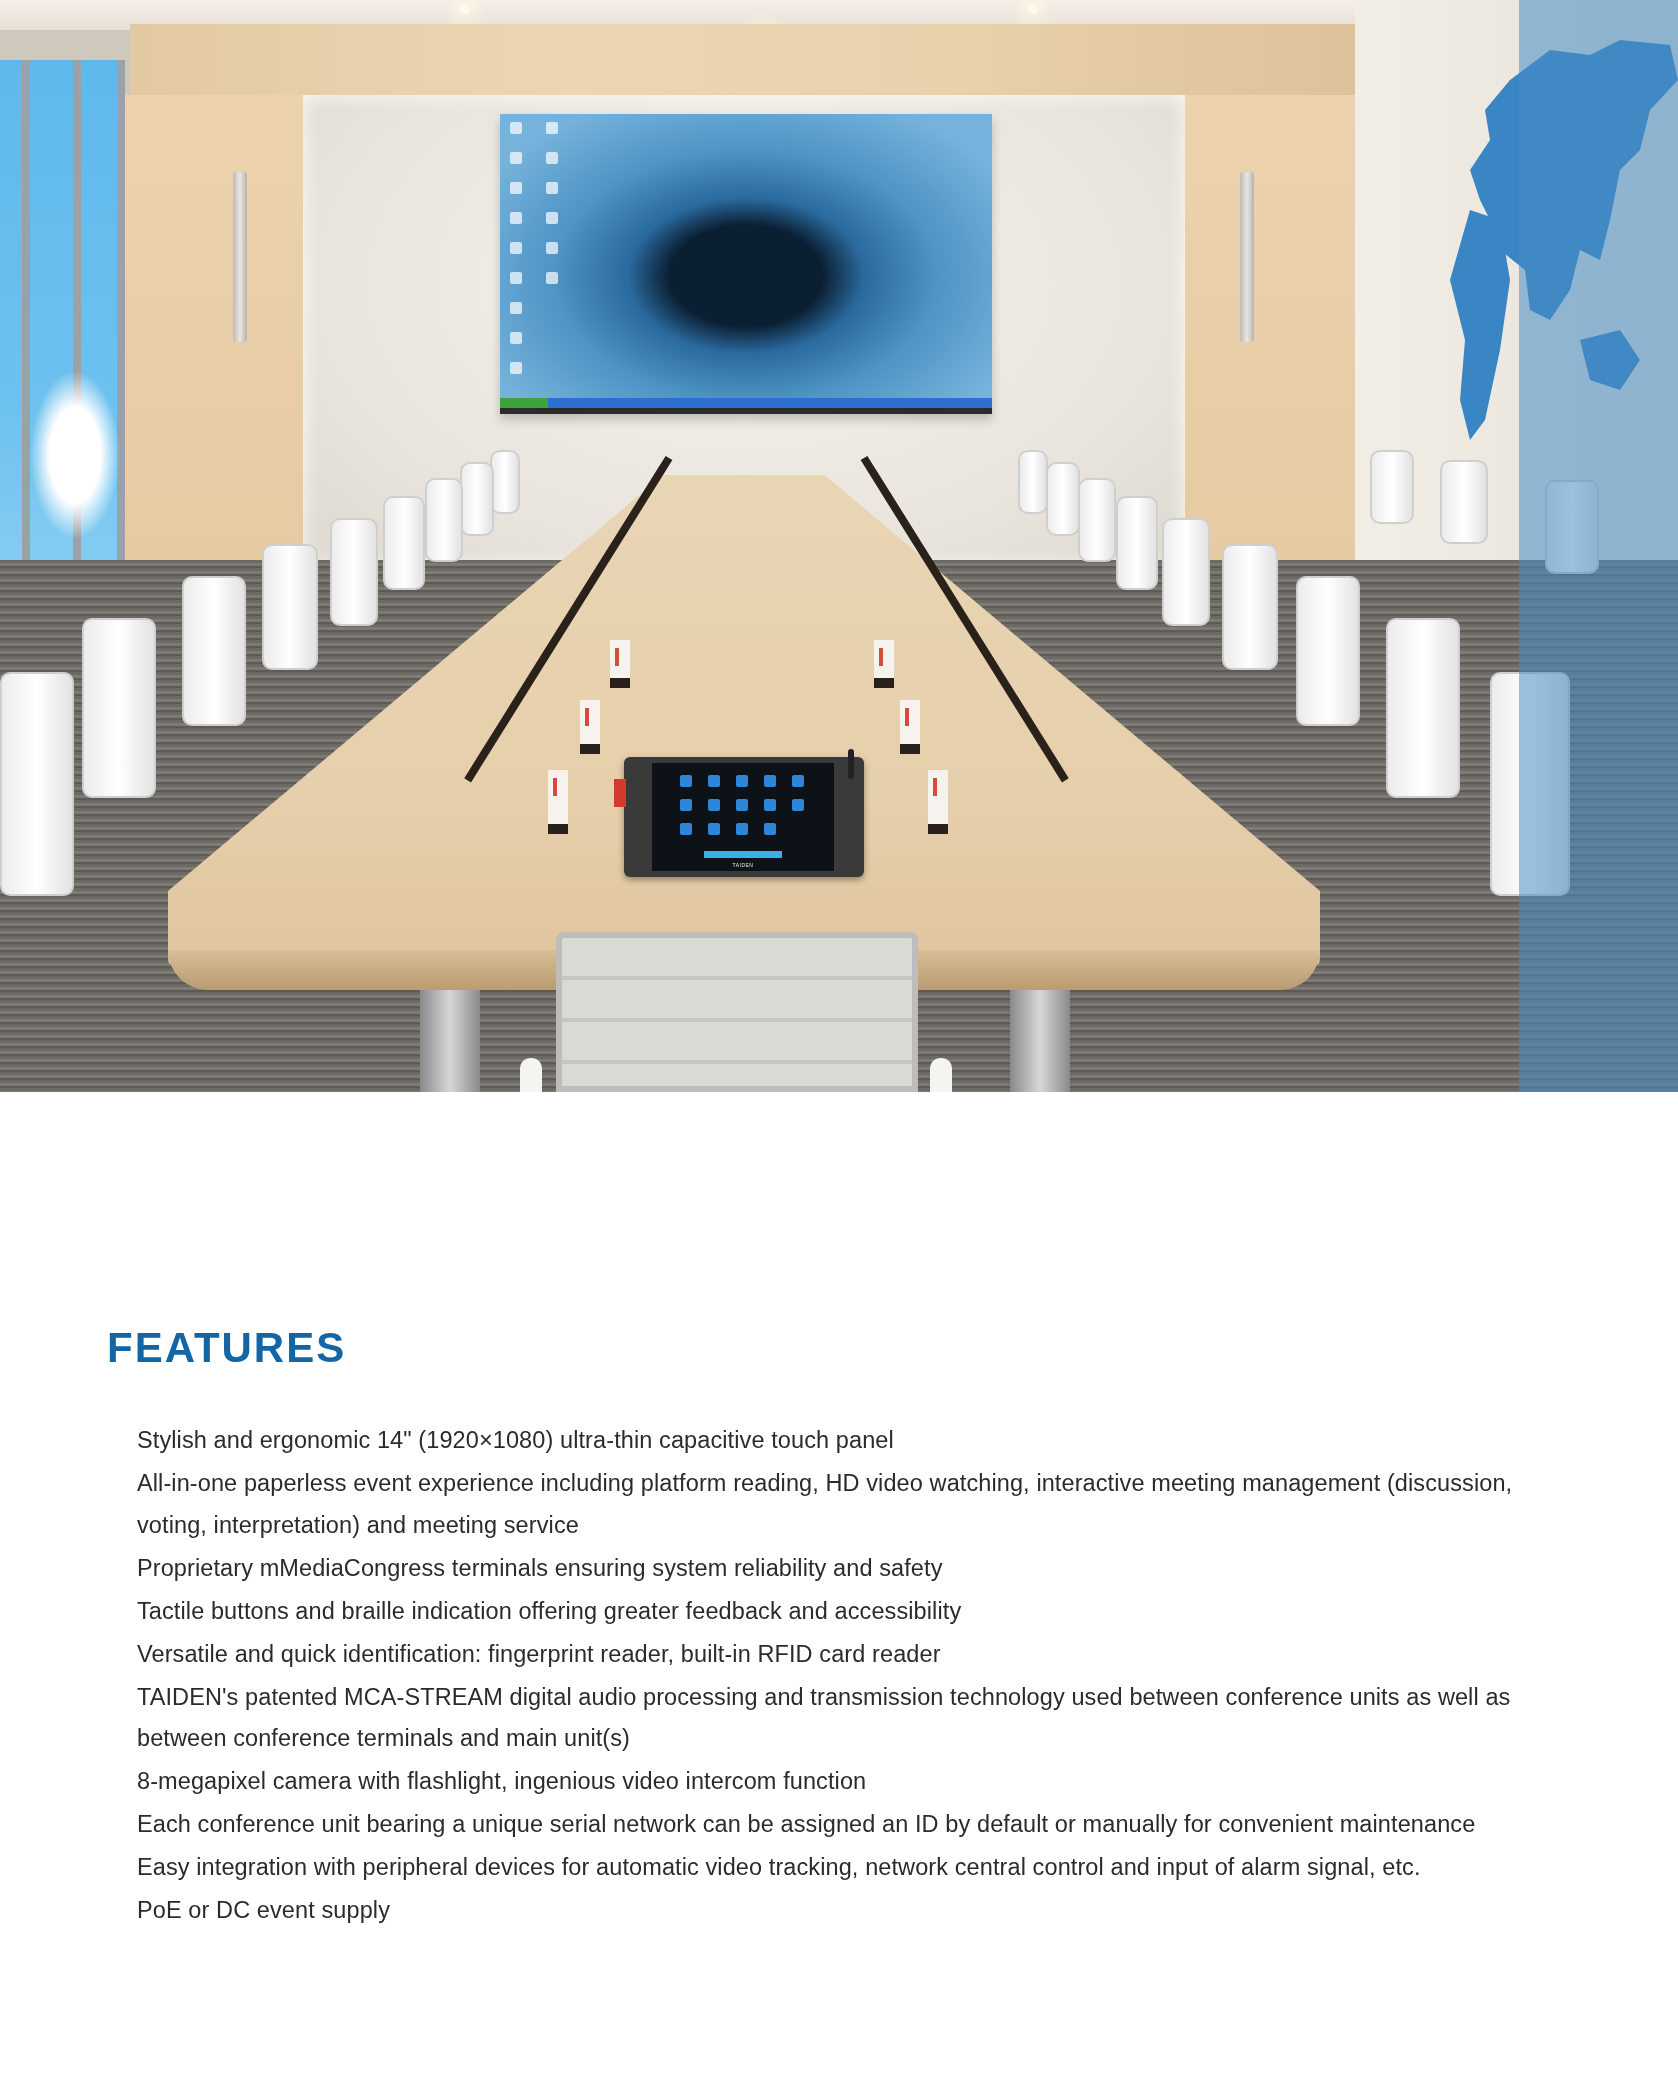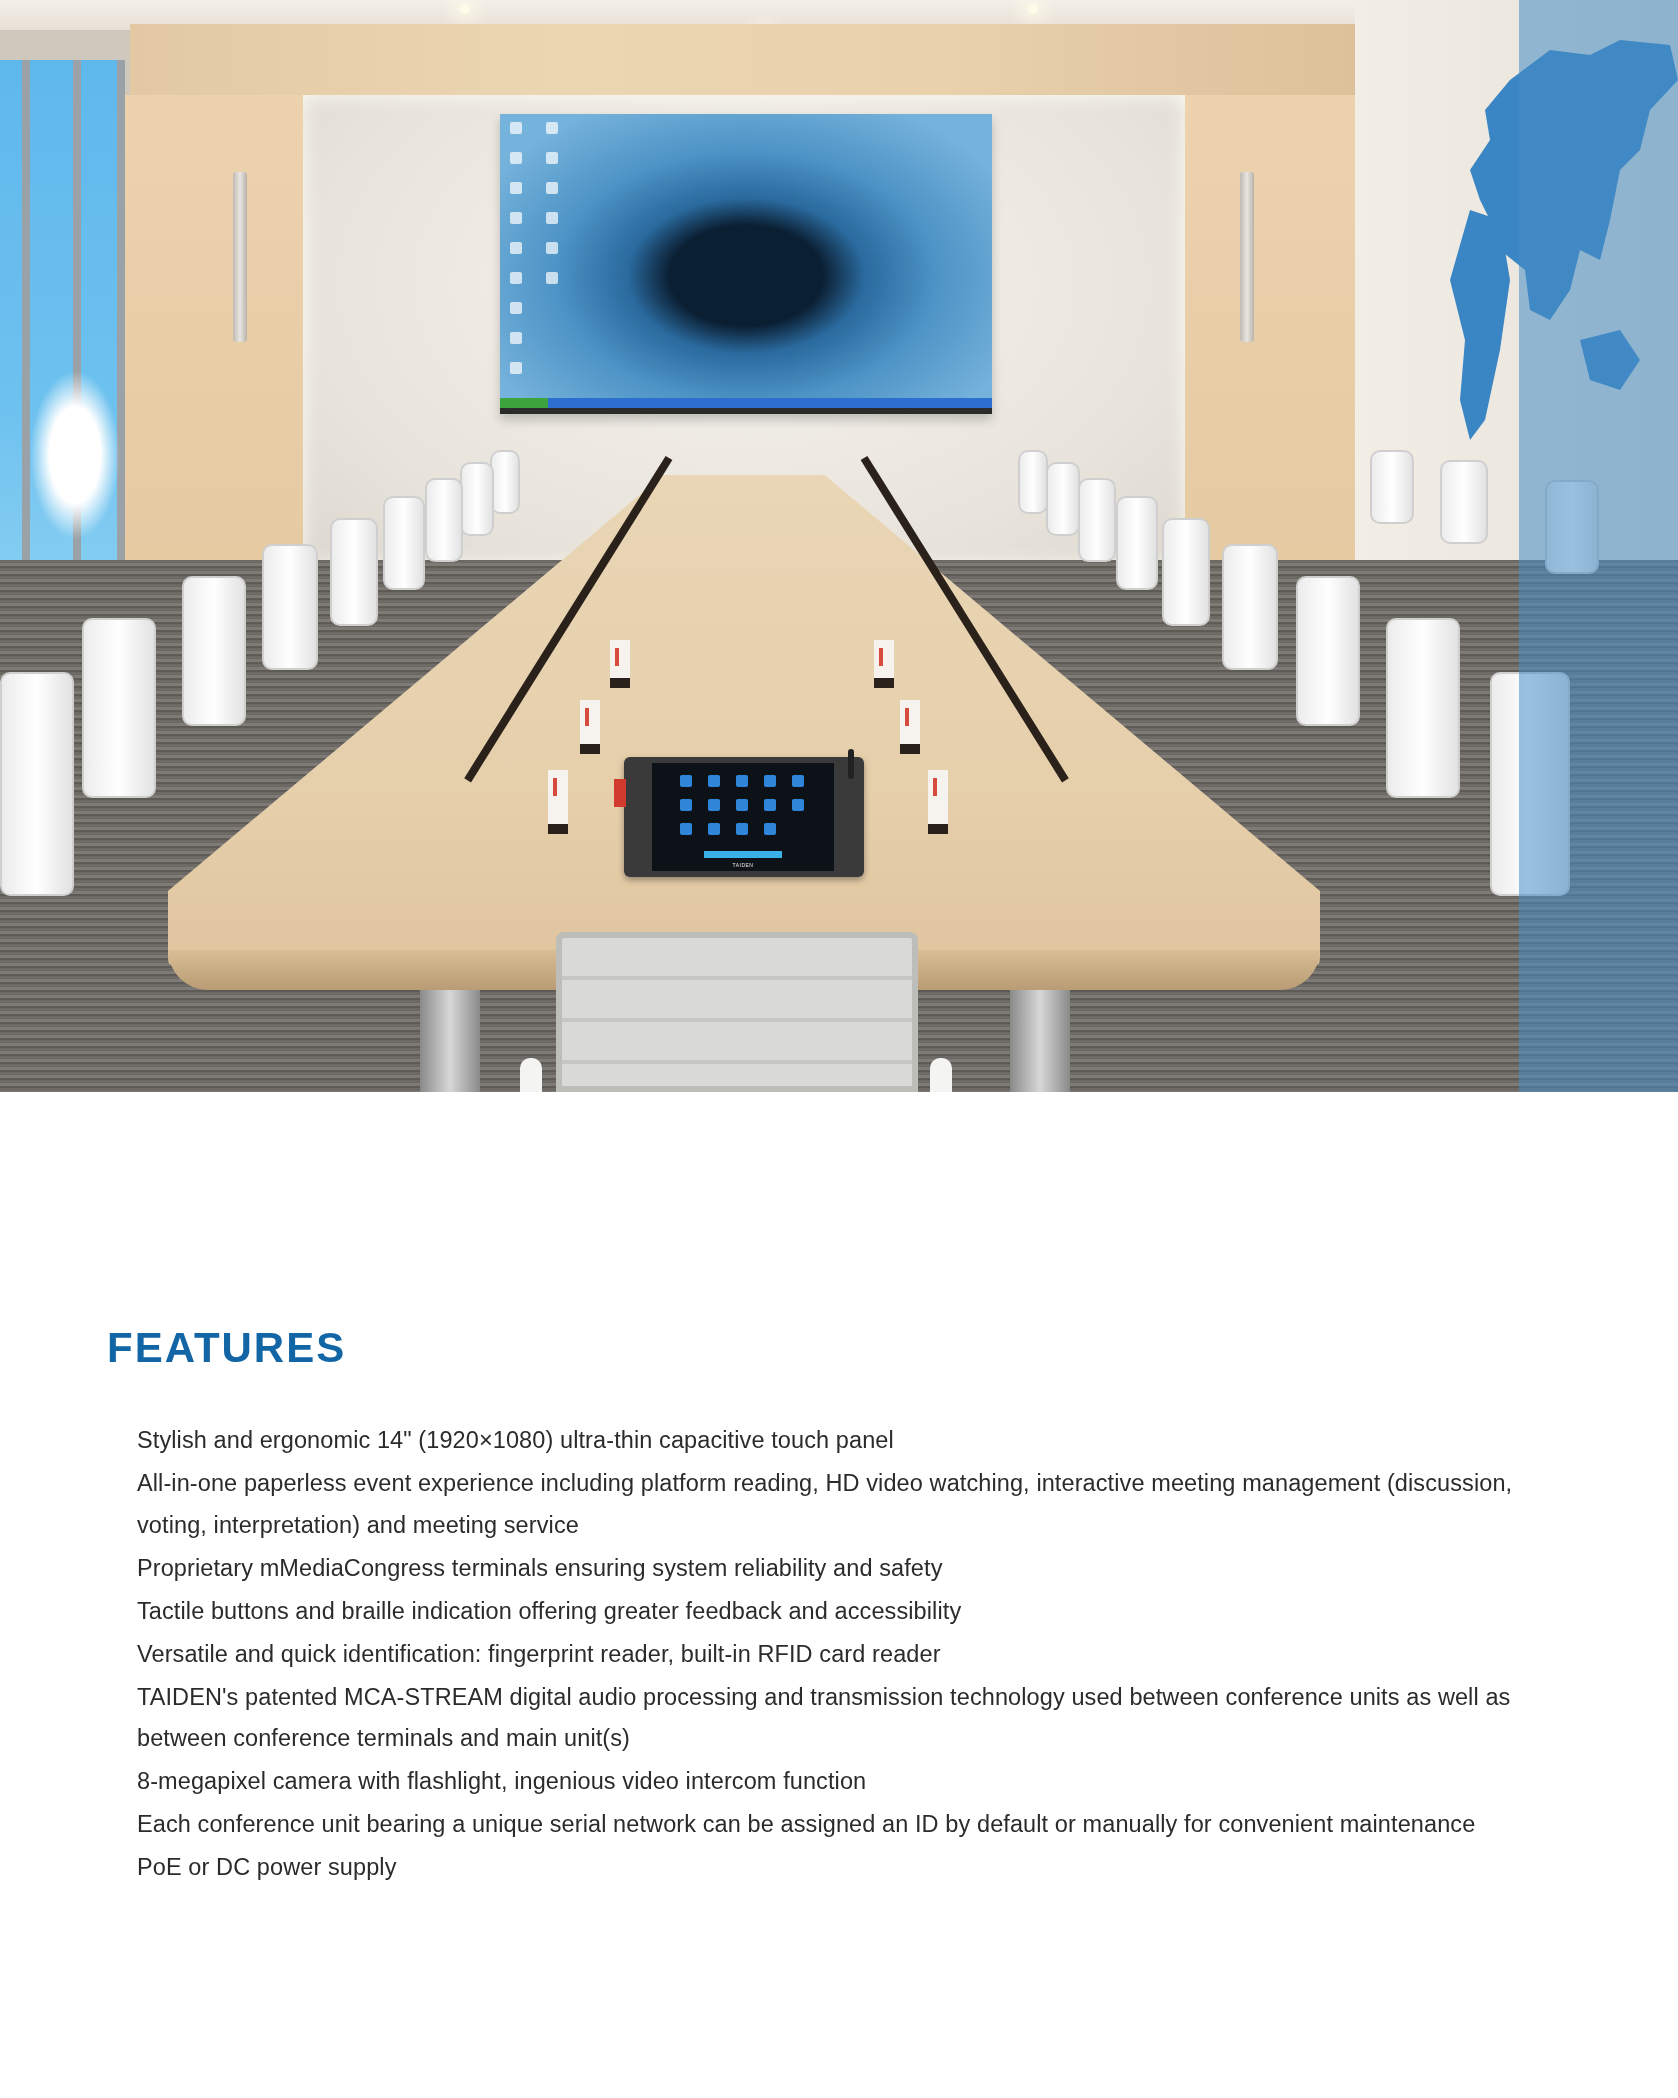--- a/index.html
+++ b/index.html
@@ -181,14 +181,15 @@
 
 <ul class="features-list">
   <li>Stylish and ergonomic 14" (1920×1080) ultra-thin capacitive touch panel</li>
   <li>All-in-one paperless event experience including platform reading, HD video watching, interactive meeting management (discussion, voting, interpretation) and meeting service</li>
   <li>Proprietary mMediaCongress terminals ensuring system reliability and safety</li>
   <li>Tactile buttons and braille indication offering greater feedback and accessibility</li>
   <li>Versatile and quick identification: fingerprint reader, built-in RFID card reader</li>
   <li>TAIDEN's patented MCA-STREAM digital audio processing and transmission technology used between conference units as well as between conference terminals and main unit(s)</li>
   <li>8-megapixel camera with flashlight, ingenious video intercom function</li>
   <li>Each conference unit bearing a unique serial network can be assigned an ID by default or manually for convenient maintenance</li>
-  <li>PoE or DC power supply</li>
+  <li>Easy integration with peripheral devices for automatic video tracking, network central control and input of alarm signal, etc.</li>
+  <li>PoE or DC event supply</li>
 </ul>
 
 </body></html>

